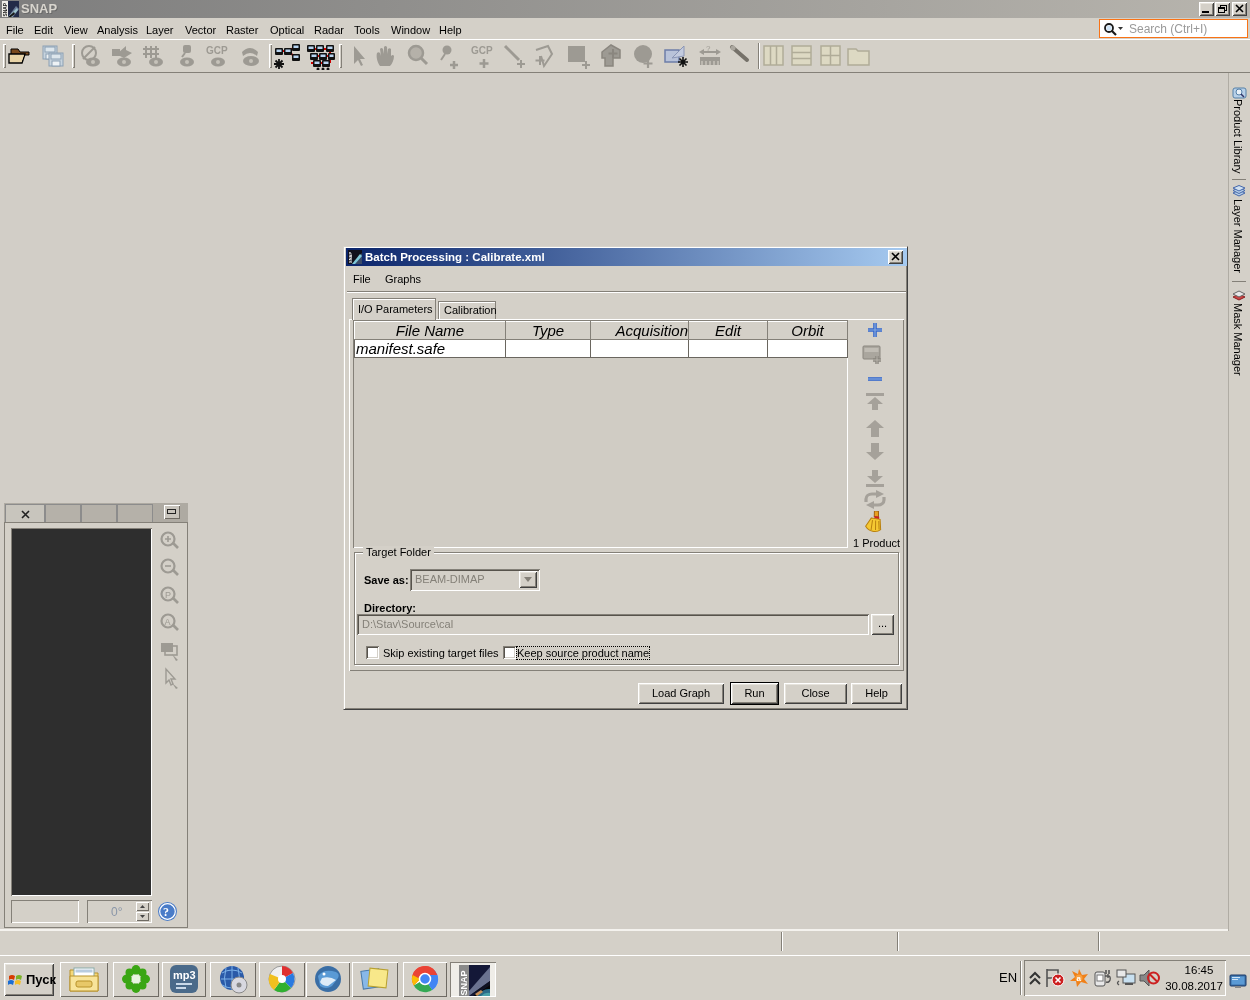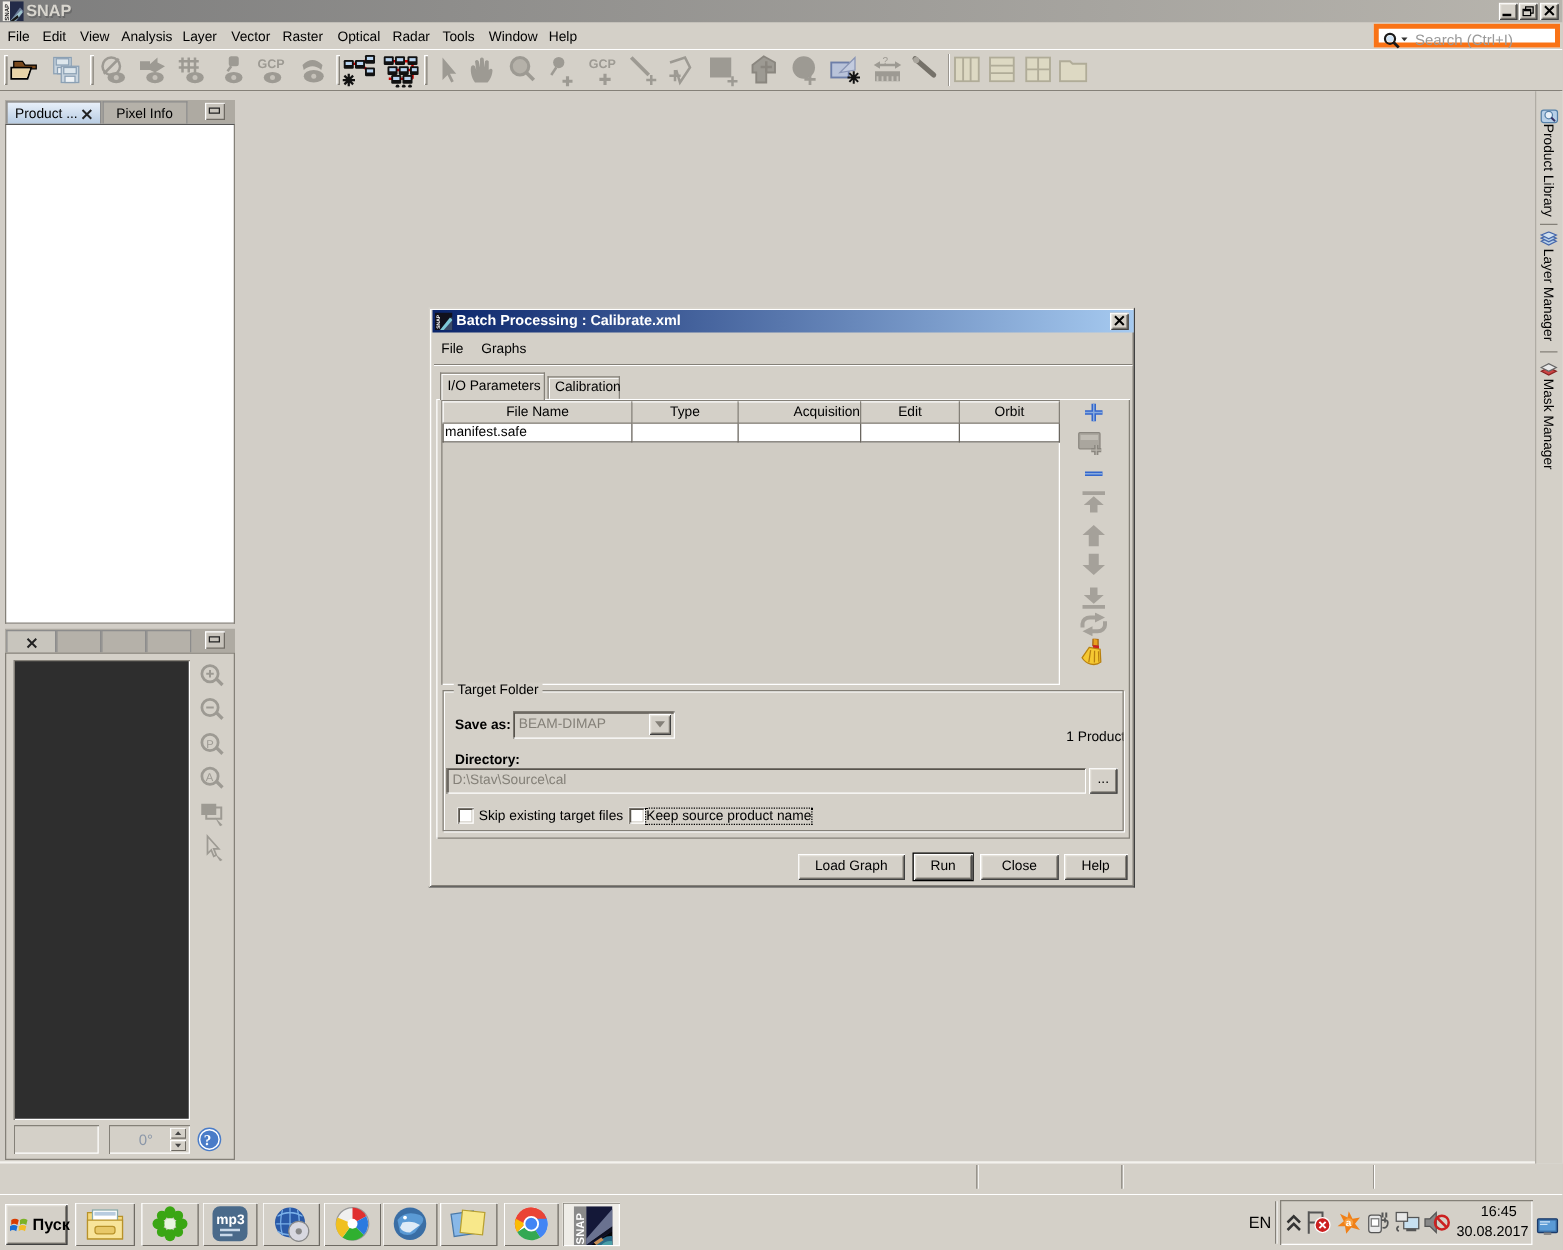--- a/index.html
+++ b/index.html
@@ -56,21 +56,21 @@
   <span class="abs" style="left:97px;top:6px;">Analysis</span>
   <span class="abs" style="left:146px;top:6px;">Layer</span>
   <span class="abs" style="left:185px;top:6px;">Vector</span>
   <span class="abs" style="left:226px;top:6px;">Raster</span>
   <span class="abs" style="left:270px;top:6px;">Optical</span>
   <span class="abs" style="left:314px;top:6px;">Radar</span>
   <span class="abs" style="left:354px;top:6px;">Tools</span>
   <span class="abs" style="left:391px;top:6px;">Window</span>
   <span class="abs" style="left:439px;top:6px;">Help</span>
 
-  <div class="abs" style="left:1099px;top:1px;width:149px;height:19px;background:#fff;border:4px solid #f97316;">
+  <div class="abs" style="left:1099px;top:1px;width:149px;height:19px;background:#fff;border:1px solid #f97316;">
     <svg class="abs" style="left:3px;top:2px;" width="22" height="14" viewBox="0 0 22 14">
       <circle cx="6" cy="6" r="4" fill="none" stroke="#1a1a1a" stroke-width="1.8"></circle>
       <circle cx="6" cy="6" r="2.6" fill="#cfe4f7"></circle>
       <path d="M9 9 L13 13" stroke="#1a1a1a" stroke-width="2.2"></path>
       <path d="M15 5 l5 0 l-2.5 3 z" fill="#333"></path>
     </svg>
     <span class="abs" style="left:29px;top:2px;font-size:12px;color:#9a9a9a;">Search (Ctrl+I)</span>
   </div>
 </div>
 
@@ -260,39 +260,20 @@
     <rect x="1" y="1" width="19" height="19" fill="#ddd9c3" stroke="#b0ac98" stroke-width="1.5"></rect>
     <path d="M10.5 1 V20 M1 10.5 H20" stroke="#b0ac98" stroke-width="1.5"></path>
   </svg>
   <svg class="abs" style="left:847px;top:6px;" width="23" height="21" viewBox="0 0 23 21">
     <path d="M1 4 h8 l2 2 h11 v14 h-21 z" fill="#ddd9c3" stroke="#b0ac98" stroke-width="1.5"></path>
   </svg>
 </div>
 
 <div class="abs" id="workspace" style="left:0;top:73px;width:1250px;height:858px;background:#d2cec7;box-shadow:inset -2px -2px 0 #f4f2ee;">
 
-  <div class="abs" style="left:4px;top:7px;width:184px;height:426px;">
-
-    <div class="abs" style="left:0;top:0;width:184px;height:19px;background:#aeaaa2;">
-      <div class="abs" style="left:1px;top:1px;width:76px;height:18px;background:linear-gradient(to bottom,#e8f0fa,#b8cce2);border:1px solid #8c8c8c;border-bottom:none;">
-        <span class="abs" style="left:6px;top:3px;">Product ...</span>
-        <svg class="abs" style="left:58px;top:4px;" width="11" height="11">
-            <path d="M2 2 L9 9 M9 2 L2 9" stroke="#222" stroke-width="1.6"></path>
-          </svg>
-      </div>
-      <div class="abs" style="left:78px;top:1px;width:68px;height:18px;background:#b5b1a9;border:1px solid #8c8c8c;border-bottom:none;">
-        <span class="abs" style="left:10px;top:3px;">Pixel Info</span>
-      </div>
-      <div class="abs r1" style="left:160px;top:2px;width:16px;height:14px;background:#c8c4bc;">
-        <div class="abs" style="left:3px;top:4px;width:9px;height:5px;border:1px solid #222;"></div>
-      </div>
-    </div>
-
-    <div class="abs" style="left:0;top:19px;width:184px;height:400px;background:#fff;border:1px solid #848078;border-top:1px solid #555;"></div>
-  </div>
 
   <div class="abs" style="left:4px;top:430px;width:184px;height:425px;">
     <div class="abs" style="left:0;top:0;width:184px;height:19px;background:#aeaaa2;">
       <div class="abs" style="left:1px;top:1px;width:40px;height:18px;background:#c8c5bd;border:1px solid #8c8c8c;border-bottom:none;">
         <svg class="abs" style="left:14px;top:4px;" width="11" height="11">
             <path d="M2 2 L9 9 M9 2 L2 9" stroke="#222" stroke-width="1.6"></path>
           </svg>
       </div>
       <div class="abs" style="left:41px;top:1px;width:36px;height:18px;background:#b5b1a9;border:1px solid #8c8c8c;border-bottom:none;"></div>
       <div class="abs" style="left:77px;top:1px;width:36px;height:18px;background:#b5b1a9;border:1px solid #8c8c8c;border-bottom:none;"></div>
@@ -407,21 +388,21 @@
     <div class="abs" style="left:8px;top:51px;width:84px;height:22px;background:#d4d0c8;border:1px solid #848078;border-bottom:none;box-shadow:inset 1px 1px 0 #fff;z-index:3;white-space:nowrap;padding-left:28px;">
       <span class="abs" style="left:5px;top:4px;">I/O Parameters</span>
     </div>
     <div class="abs" style="left:94px;top:54px;width:58px;height:19px;white-space:nowrap;background:#d4d0c8;border:1px solid #848078;border-bottom:none;box-shadow:inset 1px 1px 0 #fff;">
       <span class="abs" style="left:5px;top:2px;">Calibration</span>
     </div>
 
     <div class="abs" style="left:5px;top:72px;width:555px;height:352px;background:#d4d0c8;box-shadow:inset 1px 1px 0 #fff, inset -1px -1px 0 #848078;"></div>
 
     <div class="abs s1" style="left:9px;top:73px;width:495px;height:228px;background:#d0ccc4;">
-      <table style="position:absolute;left:1px;top:1px;border-collapse:collapse;table-layout:fixed;width:493px;font-size:11px;">
+      <table style="position:absolute;left:1px;top:1px;border-collapse:collapse;table-layout:fixed;width:493px;font-size:15px;font-style:italic;">
         <tbody>
             <tr style="height:17px;">
           <td style="width:151px;border:1px solid;border-color:#fff #848078 #848078 #fff;text-align:center;background:#d4d0c8;">File Name</td>
           <td style="width:85px;border:1px solid;border-color:#fff #848078 #848078 #fff;text-align:center;background:#d4d0c8;">Type</td>
           <td style="width:98px;border:1px solid;border-color:#fff #848078 #848078 #fff;text-align:right;background:#d4d0c8;">Acquisition</td>
           <td style="width:79px;border:1px solid;border-color:#fff #848078 #848078 #fff;text-align:center;background:#d4d0c8;">Edit</td>
           <td style="width:80px;border:1px solid;border-color:#fff #848078 #848078 #fff;text-align:center;background:#d4d0c8;">Orbit</td>
         </tr>
         <tr style="height:15px;">
           <td style="border:1px solid #6a665f;background:#fff;padding-left:1px;">manifest.safe</td>
@@ -470,21 +451,21 @@
     </svg>
 
     <svg class="abs" style="left:518px;top:264px;" width="26" height="25" viewBox="0 0 26 25">
       <g transform="rotate(26 13 12)">
       <path d="M7 1 l4 -1 l2.5 5 l-4 1.5 z" fill="#e8a020" stroke="#a06010"></path>
       <path d="M9.5 6 l4.5 -1.5 l1.5 3 l-4.5 2 z" fill="#cc2222"></path>
       <path d="M7.5 9 l8.5 -2.5 l5 9 q-2 4 -6.5 5 q-4.5 1 -8.5 -1.5 z" fill="#f5c832" stroke="#b88010"></path>
       <path d="M9.5 10.5 l3 9.5 M12.5 9.5 l4 8.5 M15.5 8.5 l4 7.5" stroke="#b88010" stroke-width="1"></path>
       </g>
     </svg>
-    <div class="abs" style="left:509px;top:290px;width:56px;margin-top:47px;">1 Product</div>
+    <div class="abs" style="left:509px;top:290px;width:56px;">1 Product</div>
 
     <div class="abs" style="left:10px;top:305px;width:545px;height:113px;border:1px solid #848078;box-shadow:1px 1px 0 #fff, inset 1px 1px 0 #fff;">
       <span class="abs" style="left:8px;top:-7px;background:#d4d0c8;padding:0 3px;">Target Folder</span>
       <span class="abs" style="left:9px;top:21px;font-weight:bold;">Save as:</span>
       <div class="abs s2" style="left:55px;top:16px;width:130px;height:22px;background:#d4d0c8;">
         <span class="abs" style="left:5px;top:4px;color:#848078;">BEAM-DIMAP</span>
         <div class="abs r2" style="left:109px;top:2px;width:18px;height:17px;background:#d4d0c8;">
           <svg width="18" height="17">
               <path d="M9 11 l-4 -5 h8 z" fill="#848078"></path>
             </svg>

